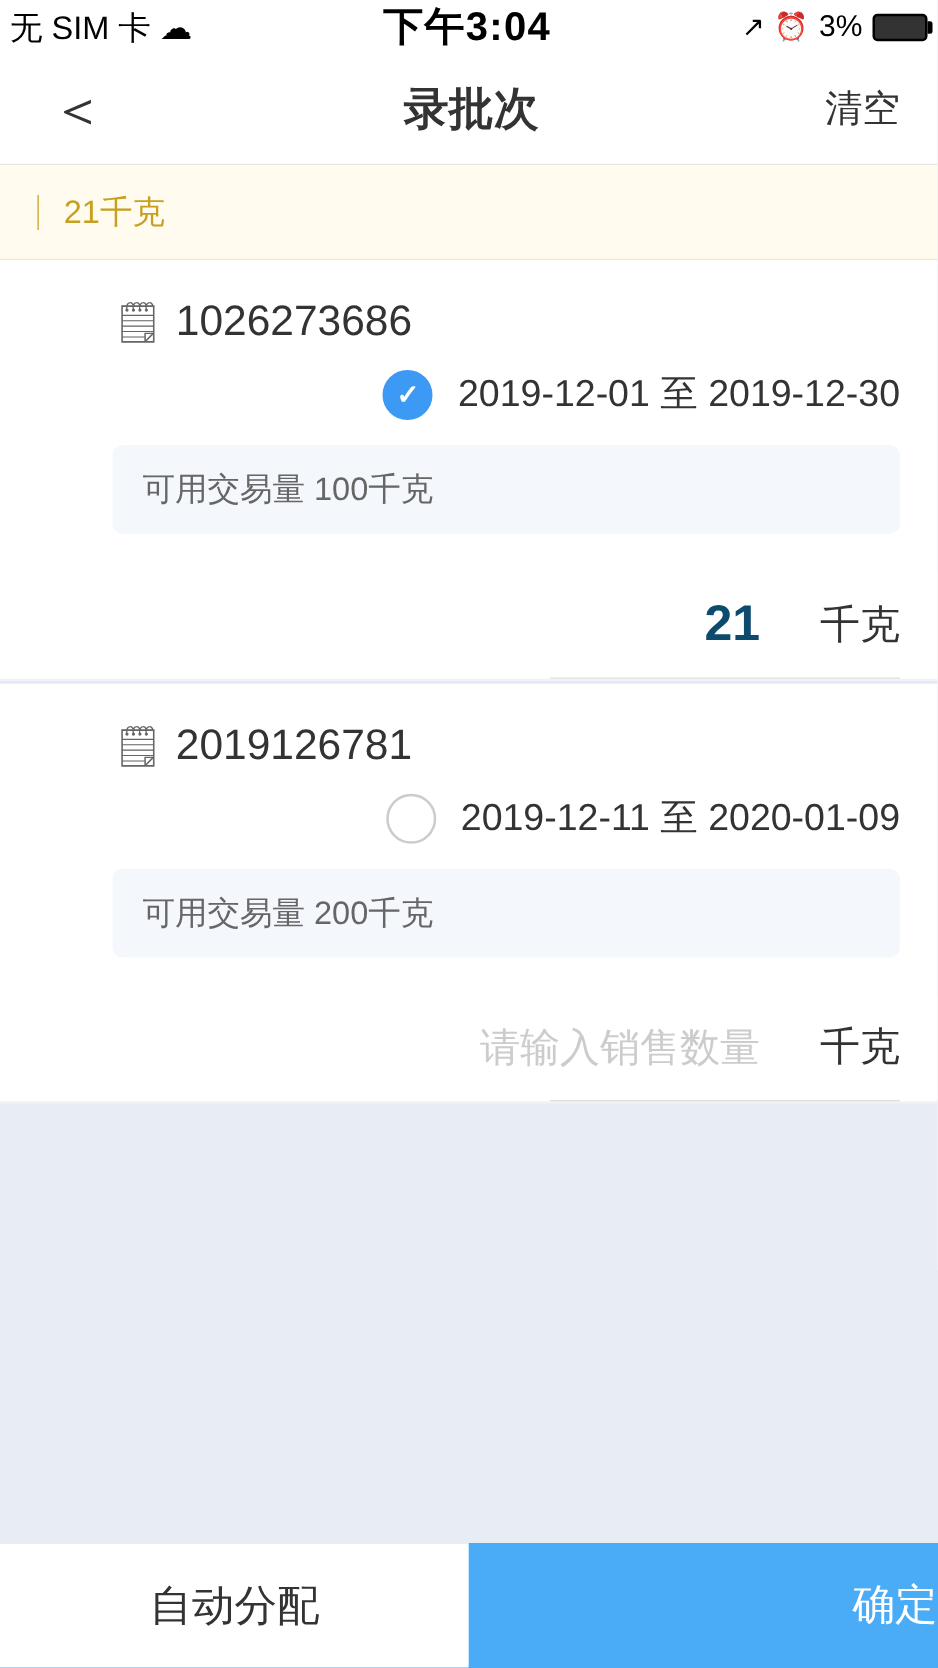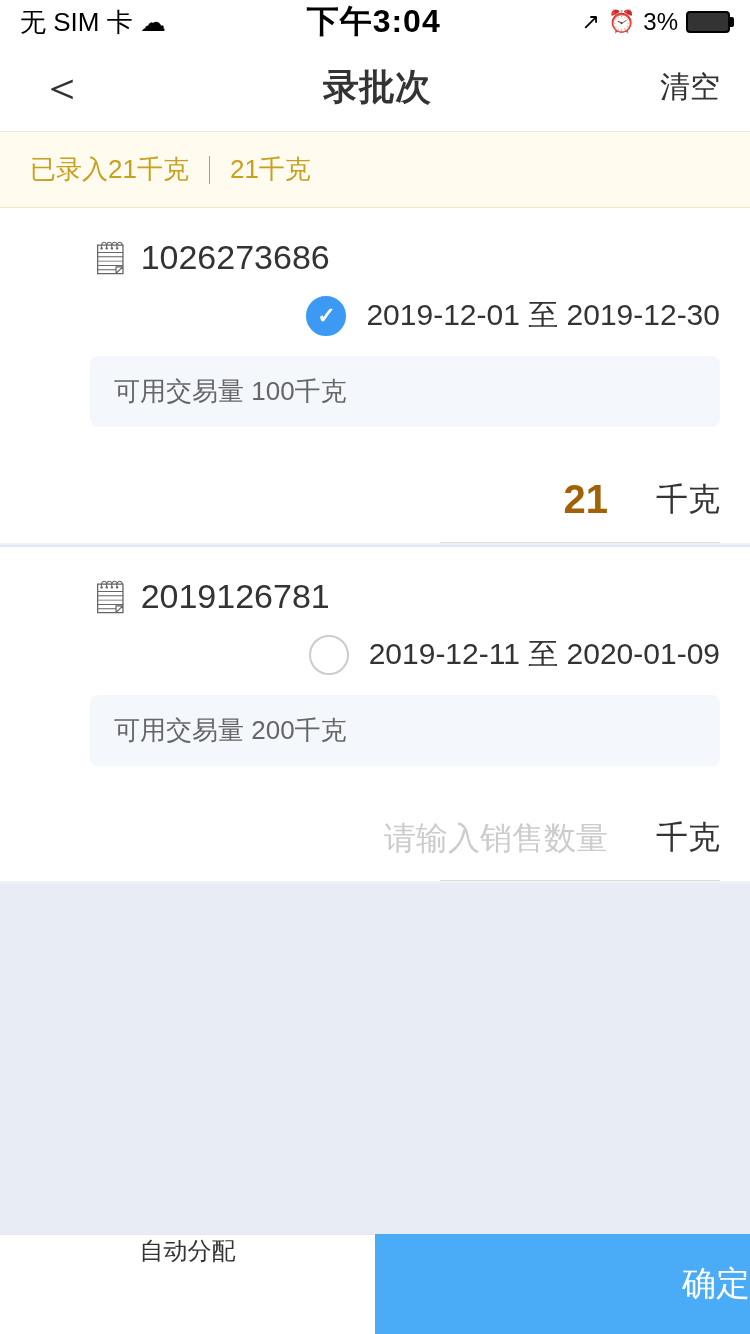--- a/index.html
+++ b/index.html
@@ -12,21 +12,21 @@
       overflow-x: hidden;
     }
 
     
     .status-bar {
       height: 44px;
       background: #fff;
       display: flex;
       align-items: center;
       justify-content: space-between;
-      padding: 0 20px;
+      padding: 0 8px;
       font-size: 28px;
       font-weight: 500;
     }
     .status-left { font-size: 26px; color: #000; }
     .status-center { font-size: 32px; font-weight: 600; color: #000; letter-spacing: 1px; }
     .status-right { display: flex; align-items: center; gap: 8px; font-size: 24px; color: #000; }
     .battery-icon {
       display: inline-block;
       width: 44px; height: 22px;
       border: 2px solid #000;
@@ -160,21 +160,21 @@
       display: flex;
       align-items: center;
       justify-content: flex-end;
       padding: 20px 30px;
       background: #fff;
       gap: 16px;
     }
     .qty-value {
       font-size: 40px;
       font-weight: 600;
-      color: #a16207;
+      color: #0c4a6e;
     }
     .qty-unit {
       font-size: 32px;
       color: #333;
       margin-left: 32px;
     }
 
     
     .section-divider {
       height: 2px;
@@ -206,22 +206,23 @@
       position: fixed;
       bottom: 0;
       width: 750px;
       height: 100px;
       display: flex;
     }
     .footer-auto {
       flex: 1;
       background: #fff;
       display: flex;
+      align-items: center;
       justify-content: center;
-      font-size: 24px;
+      font-size: 34px;
       color: #333;
       border-top: 1px solid #e8e8e8;
       cursor: pointer;
     }
     .footer-confirm {
       flex: 1;
       background: #4aabf7;
       display: flex;
       align-items: center;
       justify-content: flex-end;
@@ -254,21 +255,20 @@
   </span>
 </div>
 
 <div class="nav-bar">
   <span class="nav-back" style="font-size:44px; font-weight:300;">＜</span>
   <span class="nav-title">录批次</span>
   <span class="nav-clear">清空</span>
 </div>
 
 <div class="info-banner">
-  <span class="info-text">已录入21千克</span>
   <div class="info-divider"></div>
   <span class="info-text">21千克</span>
 </div>
 
 <div class="card">
   <div class="card-inner">
     <div class="batch-id-row">
       <span class="batch-icon">🗒</span>
       <span class="batch-id-text">1026273686</span>
     </div>

